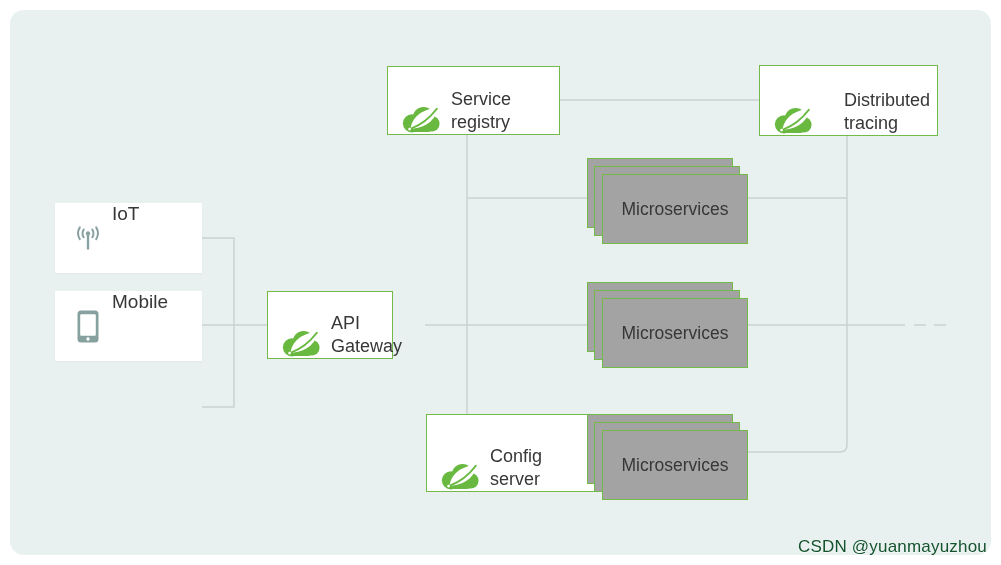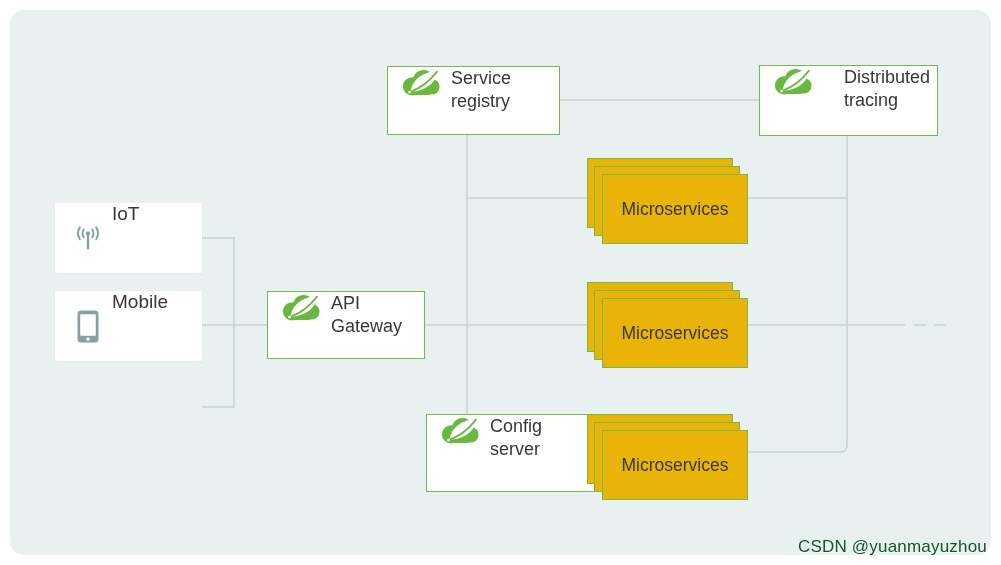--- a/index.html
+++ b/index.html
@@ -12,41 +12,41 @@
 
   
   .client{position:absolute;width:147px;height:70px;background:#ffffff;z-index:2;
           display:flex;padding-left:12px;box-sizing:border-box;
           border-radius:1px;box-shadow:0 1px 2px rgba(60,90,90,0.06);}
   .client .ic{width:42px;display:flex;justify-content:center;align-items:center;flex:none;}
   .client .lbl{font-size:19px;color:#373737;margin-left:3px;}
 
   
   .gbox{position:absolute;background:#ffffff;border:1.5px solid #74ba48;z-index:2;
-        display:flex;align-items:flex-start;padding-left:14px;box-sizing:border-box;}
+        display:flex;align-items:flex-end;padding-left:14px;box-sizing:border-box;}
   .gbox .logo{flex:none;}
   .gbox .lbl{font-size:18px;line-height:23px;color:#373737;margin-left:11px;white-space:pre-line;}
 
   
   .stack{position:absolute;width:162px;height:87px;z-index:2;}
-  .layer{position:absolute;width:146px;height:70px;background:#eab308;
+  .layer{position:absolute;width:146px;height:70px;background:#a3a3a3;
          border:1.4px solid #74ba48;box-sizing:border-box;}
   .layer.l1{left:0;top:0;}
   .layer.l2{left:7px;top:8px;}
   .layer.l3{left:15px;top:16px;display:flex;align-items:center;justify-content:center;}
   .layer .lbl{font-size:17.5px;color:#373737;}
 
   .watermark{position:absolute;right:14px;top:537px;z-index:3;font-size:17px;
              color:#14532d;letter-spacing:0.2px;text-shadow:0 1px 0 rgba(255,255,255,0.55);}
 
   
   #box-iot{left:55px;top:203px;}
   #box-mobile{left:55px;top:291px;}
   #box-browser{left:55px;top:373px;}
-  #box-gateway{left:267px;top:291px;width:158px;height:68px;}
+  #box-gateway{left:267px;top:291px;width:126px;height:68px;}
   #box-registry{left:387px;top:66px;width:173px;height:69px;}
   #box-tracing{left:759px;top:65px;width:179px;height:71px;gap:21px;}
   #box-config{left:405px;top:414px;width:174px;height:78px;margin-left:21px;}
   #stack-top{left:587px;top:158px;}
   #stack-mid{left:587px;top:282px;}
   #stack-bottom{left:587px;top:414px;}
 </style>
 </head>
 <body>
 

